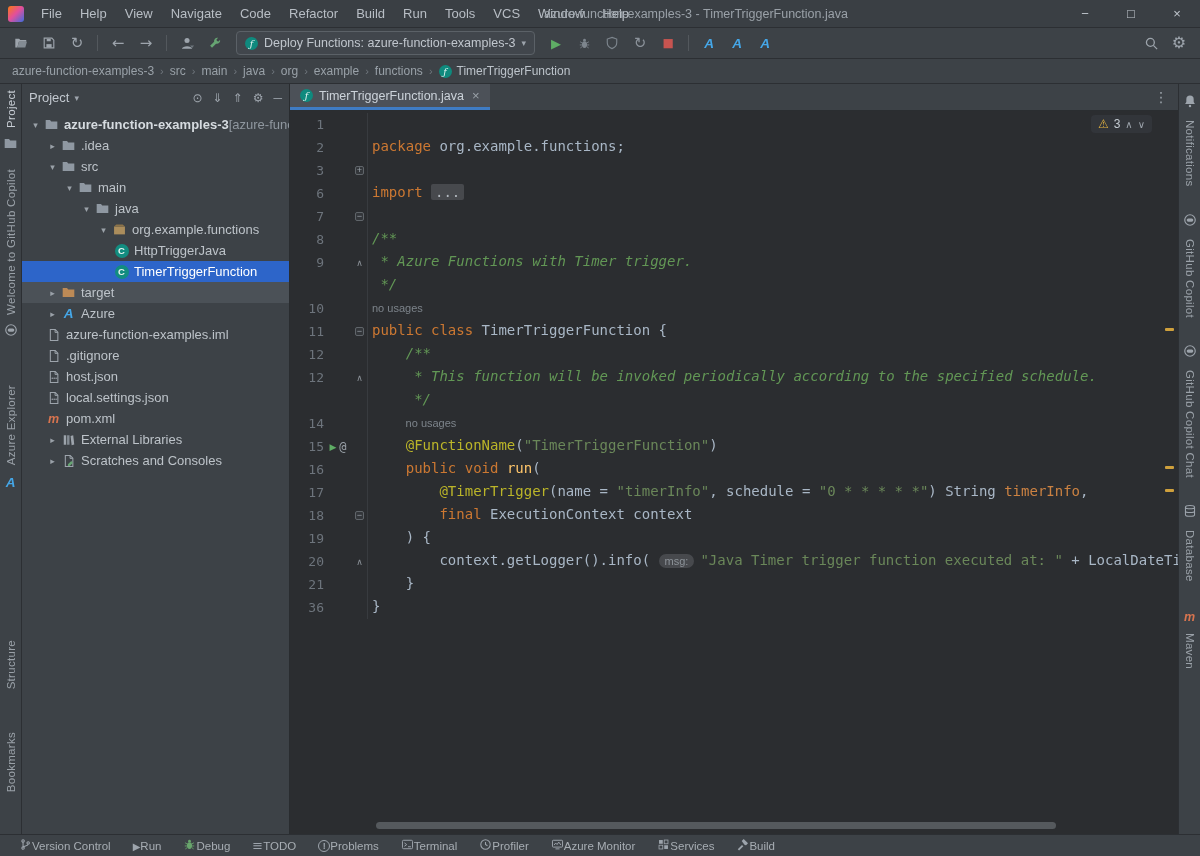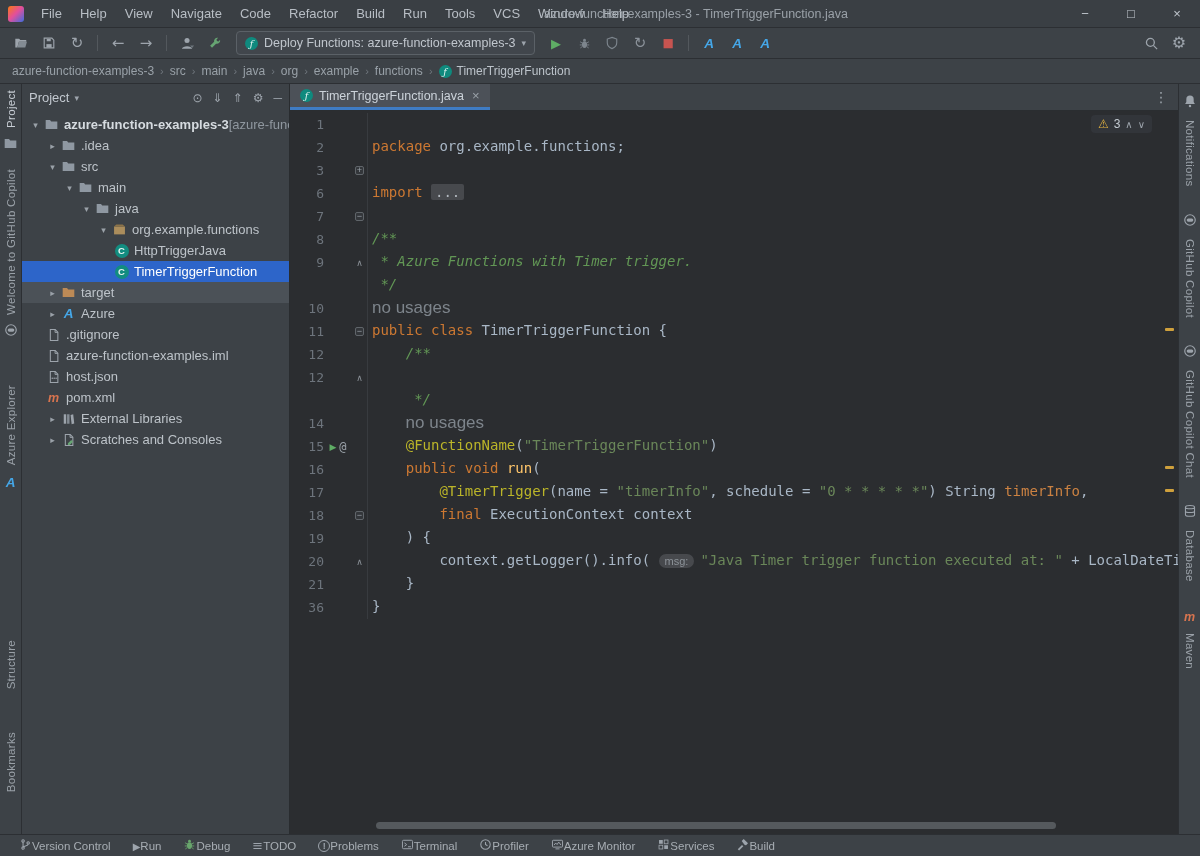--- a/index.html
+++ b/index.html
@@ -86,21 +86,21 @@
   .c-text { white-space:pre; font-family:"DejaVu Sans Mono",monospace; font-size:14px; line-height:23px; padding-left:4px; color:#a9b7c6;margin-top:44px; }
   .tok-kw { color:#cc7832; }
   .tok-pl { color:#a9b7c6; }
   .tok-cmt { color:#629755; font-style:italic; }
   .tok-ann { color:#bbb529; }
   .tok-str { color:#6a8759; }
   .tok-fn { color:#ffc66b; }
   .tok-prm { color:#cc8242; }
   .foldbox { background:#47494d; border-radius:2px; padding:0 4px; color:#b2b8bf; }
   .hintpill { background:#47494d; border-radius:8px; padding:1px 6px; margin-right:6px; color:#8c9298; font-size:11px; font-family:"Liberation Sans",sans-serif; font-style:normal; }
-  .c-hint { font-family:"Liberation Sans",sans-serif; font-size:17px; color:#7d848b; }
+  .c-hint { font-family:"Liberation Sans",sans-serif; font-size:11px; color:#7d848b; }
   .inspections { position:absolute; top:4px; right:26px; display:flex; align-items:center; gap:5px; font-size:12px; color:#c5ccd3; background:#32353a; border-radius:4px; padding:2px 7px; }
   .warn-ico { color:#e8b63f; font-size:12px; }
   .nav-ico { color:#9da4ac; font-size:10px; }
   .stripe-mark { position:absolute; right:4px; width:9px; height:3px; border-radius:1px; background:#cfa03c; }
   .hscroll { position:absolute; bottom:5px; left:86px; width:680px; height:7px; border-radius:4px; background:#55595d; }
 
   
   .statusbar { height:22px; background:#3d4247; border-top:1px solid #2c2f33; display:flex; align-items:center; padding:0 10px; gap:4px; flex:0 0 auto;}
   .sb-item { display:flex; align-items:center; padding:0 9px; font-size:11.5px; color:#a7adb3; height:100%; }
 </style>
@@ -388,45 +388,57 @@
             </span>
             <span class="t-label">Azure</span>
           </div>
           <div class="tree-row" style="padding-left: 23px;">
             <span class="t-icon">
               <svg width="14" height="14" viewBox="0 0 16 16" xmlns="http://www.w3.org/2000/svg">
                 <path d="M3.8 1.8h5.6l3 3v9.4H3.8z" fill="none" stroke="#9da4ac" stroke-width="1.2"></path>
                 <path d="M9.2 1.8v3.2h3.2" fill="none" stroke="#9da4ac" stroke-width="1.1"></path>
               </svg>
             </span>
-            <span class="t-label">.gitignore</span>
+            <span class="t-label">azure-function-examples.iml</span>
           </div>
           <div class="tree-row" style="padding-left: 23px;">
             <span class="t-icon">
               <svg width="14" height="14" viewBox="0 0 16 16" xmlns="http://www.w3.org/2000/svg">
                 <path d="M3.8 1.8h5.6l3 3v9.4H3.8z" fill="none" stroke="#9da4ac" stroke-width="1.2"></path>
                 <path d="M9.2 1.8v3.2h3.2" fill="none" stroke="#9da4ac" stroke-width="1.1"></path>
               </svg>
             </span>
-            <span class="t-label">azure-function-examples.iml</span>
+            <span class="t-label">.gitignore</span>
           </div>
           <div class="tree-row" style="padding-left: 23px;">
             <span class="t-icon">
               <svg width="14" height="14" viewBox="0 0 16 16" xmlns="http://www.w3.org/2000/svg">
                 <path d="M3.8 1.8h5.6l3 3v9.4H3.8z" fill="none" stroke="#9da4ac" stroke-width="1.2"></path>
                 <path d="M9.2 1.8v3.2h3.2" fill="none" stroke="#9da4ac" stroke-width="1.1"></path>
                 <circle cx="6" cy="9.5" r=".9" fill="#9da4ac"></circle>
                 <circle cx="8.2" cy="9.5" r=".9" fill="#9da4ac"></circle>
                 <circle cx="10.4" cy="9.5" r=".9" fill="#9da4ac"></circle>
               </svg>
             </span>
             <span class="t-label">host.json</span>
           </div>
           <div class="tree-row" style="padding-left: 23px;">
             <span class="t-icon">
+              <svg width="14" height="14" viewBox="0 0 16 16" xmlns="http://www.w3.org/2000/svg">
+                <path d="M3.8 1.8h5.6l3 3v9.4H3.8z" fill="none" stroke="#9da4ac" stroke-width="1.2"></path>
+                <path d="M9.2 1.8v3.2h3.2" fill="none" stroke="#9da4ac" stroke-width="1.1"></path>
+                <circle cx="6" cy="9.5" r=".9" fill="#9da4ac"></circle>
+                <circle cx="8.2" cy="9.5" r=".9" fill="#9da4ac"></circle>
+                <circle cx="10.4" cy="9.5" r=".9" fill="#9da4ac"></circle>
+              </svg>
+            </span>
+            <span class="t-label">local.settings.json</span>
+          </div>
+          <div class="tree-row" style="padding-left: 23px;">
+            <span class="t-icon">
               <span class="mvn">m</span>
             </span>
             <span class="t-label">pom.xml</span>
           </div>
           <div class="tree-row" style="padding-left: 23px;">
             <span class="t-arrow">▸</span>
             <span class="t-icon">
               <svg width="14" height="14" viewBox="0 0 16 16" xmlns="http://www.w3.org/2000/svg">
                 <rect x="2" y="2.6" width="2.8" height="10.8" fill="#9da4ac"></rect>
                 <rect x="5.8" y="2.6" width="2.8" height="10.8" fill="#848c94"></rect>
@@ -526,21 +538,21 @@
               <span class="g-mid"></span>
               <span class="g-fold">
                 <span class="foldsq">−</span>
               </span>
               <span class="c-text"><span class="tok-pl">    </span><span class="tok-cmt">/**</span></span>
             </div>
             <div class="code-row">
               <span class="g-num">12</span>
               <span class="g-mid"></span>
               <span class="g-fold"></span>
-              <span class="c-text"><span class="tok-pl">    </span></span>
+              <span class="c-text"><span class="tok-pl">    </span><span class="tok-cmt"> * This function will be invoked periodically according to the specified schedule.</span></span>
             </div>
             <div class="code-row">
               <span class="g-num">12</span>
               <span class="g-mid"></span>
               <span class="g-fold">
                 <span class="foldend">∧</span>
               </span>
               <span class="c-text"><span class="tok-pl">    </span><span class="tok-cmt"> */</span></span>
             </div>
             <div class="code-row">

